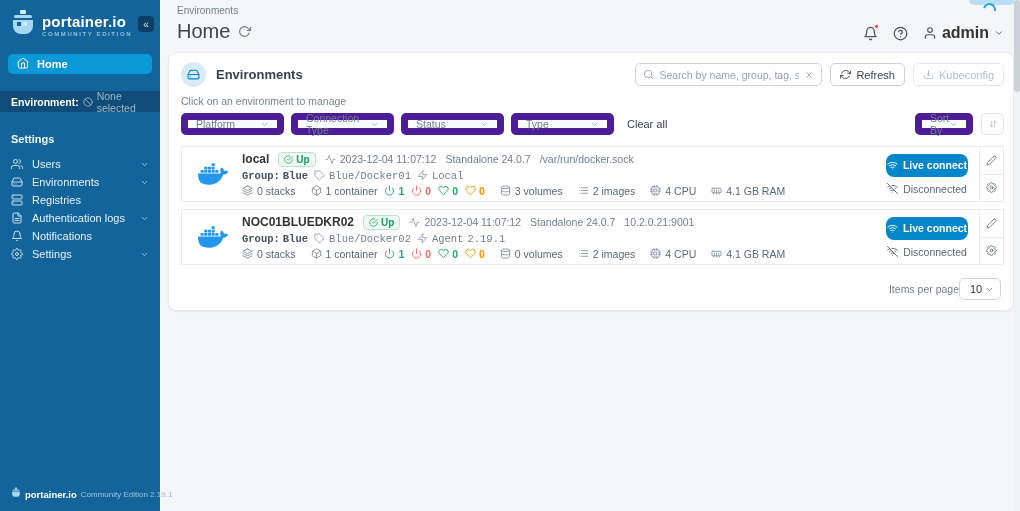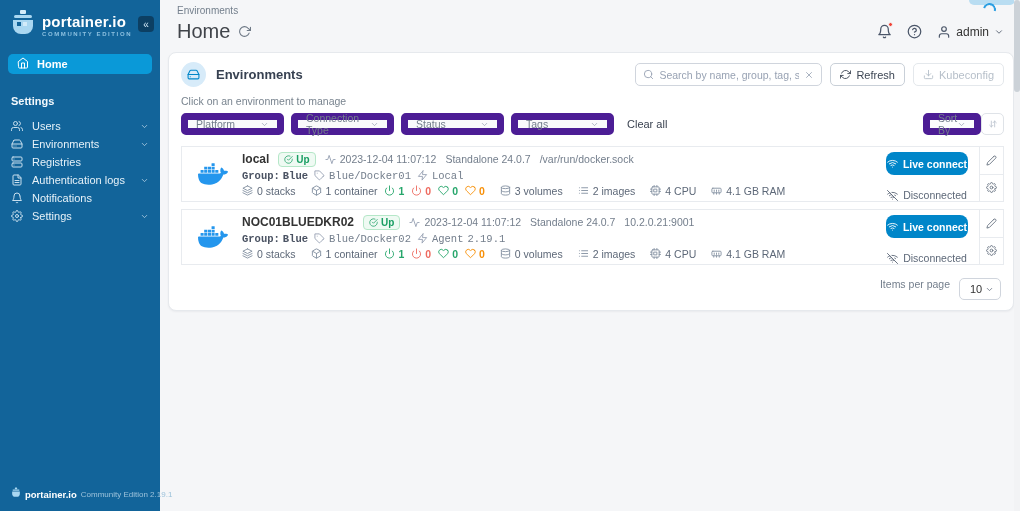--- a/index.html
+++ b/index.html
@@ -31,41 +31,41 @@
   
   #main { position:absolute; left:160px; top:0; right:0; bottom:0; }
   .breadcrumb { position:absolute; left:17px; top:5px; font-size:10px; color:#737f8c; cursor:pointer; }
   .title-row { position:absolute; left:17px; top:20px; display:flex; align-items:center; gap:8px; }
   .page-title { font-size:20px; color:#40444a; }
   .title-refresh { color:#6f7a87; display:inline-flex; cursor:pointer; }
   .header-right { position:absolute; right:16px; top:24px; display:flex; align-items:center; gap:15px; }
   .hicon { color:#4a5568; display:inline-flex; position:relative; cursor:pointer; }
   .bell-dot { position:absolute; top:-2px; right:-1px; width:5px; height:5px; border-radius:50%; background:#f04438; border:1px solid #f5f6f8; }
   .user-menu { display:flex; align-items:center; gap:5px; cursor:pointer; }
-  .user-name { font-size:12px; color:#333; }
+  .user-name { font-size:16px; color:#333;font-weight:bold; }
   .spinner { position:absolute; right:24px; top:3px; width:13px; height:13px; border-radius:50%; border:2px solid transparent; border-top-color:#2d9fe2; border-right-color:#2d9fe2; transform:rotate(-30deg); }
   .corner-chip { position:absolute; right:5px; top:0; width:46px; height:5px; background:#b9ddf2; border-radius:0 0 5px 5px; }
 
   
   .panel { position:absolute; left:8px; top:52px; width:846px; background:#fff; border:1px solid #e6e9ed; border-radius:8px; box-shadow:0 1px 2px rgba(16,24,40,.05); }
   .panel-header { display:flex; align-items:center; padding:9px 9px 7px 12px; }
   .picon-circle { width:25px; height:25px; border-radius:50%; background:#d7ebf9; color:#0086c9; display:flex; align-items:center; justify-content:center; }
   .panel-title { margin-left:10px; font-size:13px; font-weight:700; color:#374151; }
   .ph-spacer { flex:1; }
   .search-box { width:187px; height:23px; border:1px solid #d0d5dd; border-radius:5px; background:#fff; display:flex; align-items:center; gap:5px; padding:0 7px; color:#98a2b3; }
   .search-box input { flex:1; min-width:0; border:none; outline:none; font-size:10.5px; font-family:"Liberation Sans", sans-serif; color:#39424e; background:transparent; }
   .search-box input::placeholder { color:#98a2b3; }
   .btn { height:23px; display:inline-flex; align-items:center; gap:5px; padding:0 9px; border-radius:5px; border:1px solid #c9d0d8; background:#fff; font-size:11px; color:#3d4654; cursor:pointer; margin-left:8px; white-space:nowrap; }
   .btn.disabled { border-color:#e4e8ec; color:#b6bfc9; cursor:default; }
   .panel-hint { padding:1px 12px 6px; font-size:10.5px; color:#79848f; }
   .filters { display:flex; align-items:center; gap:7px; padding:0 9px 8px 12px; }
   .fselect { width:103px; height:22px; border:7px solid #4c1d95; border-radius:5px; background:#f9fafb; display:flex; align-items:center; justify-content:space-between; padding:0 8px; font-size:10.5px; color:#737e8c; cursor:pointer; }
   .fselect .chev { color:#98a2b3; display:inline-flex; }
   .clear-all { margin-left:6px; font-size:11px; color:#3a4250; cursor:pointer; white-space:nowrap; }
-  .sort-group { margin-left:auto; display:flex; align-items:center; gap:0; }
+  .sort-group { margin-left:auto; display:flex; align-items:center; gap:8px; }
   .fselect.sort { width:58px; background:#fbfcfd; }
   .sort-dir { width:23px; height:22px; border:1px solid #dfe3e8; border-radius:5px; background:#fff; color:#b9c2cc; display:flex; align-items:center; justify-content:center; cursor:pointer; }
 
   .rows { padding:3px 9px 0 12px; }
   .card { display:flex; border:1px solid #e8ebef; border-radius:0; margin-bottom:7px; height:56px; background:#fff; cursor:pointer; }
   .card-main { flex:1; display:flex; align-items:center; gap:6px; padding-left:8px; min-width:0; }
   .docker-wrap { color:#2496ed; width:46px; display:flex; justify-content:center; }
   .env-info { display:flex; flex-direction:column; gap:3px; justify-content:center; }
   .line { display:flex; align-items:center; }
   .line1 { gap:9px; }
@@ -78,27 +78,27 @@
   .grp b { font-weight:700; }
   .line3 { gap:15px; }
   .stat { display:inline-flex; align-items:center; gap:4px; font-size:10.5px; color:#5d6878; }
   .stat .ic { color:#8492a2; display:inline-flex; }
   .cnt { display:inline-flex; align-items:center; gap:3px; font-size:10.5px; font-weight:600; }
   .cnt .ic { display:inline-flex; }
   .c-green { color:#26a66b; }
   .c-red { color:#ee6a5f; }
   .c-orange { color:#f79009; }
   .cluster { display:inline-flex; align-items:center; gap:7px; }
-  .card-actions { width:104px; display:flex; flex-direction:column; align-items:center; justify-content:flex-end; gap:14px; }
+  .card-actions { width:104px; display:flex; flex-direction:column; align-items:center; justify-content:center; gap:6px; }
   .live-btn { width:82px; height:23px; background:#0086c9; border:none; border-radius:8px; color:#fff; font-size:10.5px; font-weight:600; display:flex; align-items:center; justify-content:center; gap:5px; cursor:pointer; font-family:"Liberation Sans", sans-serif; }
   .disc { display:flex; align-items:center; gap:5px; font-size:10.5px; color:#5d6878; }
   .card-side { width:24px; border-left:1px solid #e8ebef; display:flex; flex-direction:column; }
   .side-cell { flex:1; display:flex; align-items:center; justify-content:center; color:#6b7684; cursor:pointer; }
   .side-cell + .side-cell { border-top:1px solid #e8ebef; }
-  .pager { display:flex; justify-content:flex-end; align-items:flex-start; gap:9px; padding:6px 12px 10px; }
+  .pager { display:flex; justify-content:flex-end; align-items:center; gap:0; padding:6px 12px 10px; }
   .pager-label { font-size:10.5px; color:#737e8c; }
   .pager-select { width:42px; height:22px; border:1px solid #d0d5dd; border-radius:5px; background:#fff; display:flex; align-items:center; justify-content:space-between; padding:0 6px 0 10px; font-size:11px; color:#333; cursor:pointer; }
 
   
   .scroll-track { position:absolute; right:0; top:0; width:6px; height:511px; background:#f2f3f5; }
   .scroll-thumb { position:absolute; right:0; top:0; width:6px; height:92px; border-radius:3px; background:#ccd2d8; }
 </style>
 </head>
 <body>
 
@@ -126,20 +126,30 @@
   <div class="home-item">
     <span class="ic">
       <svg class="i" width="12" height="12" viewBox="0 0 24 24">
           <path d="M3 9l9-7 9 7v11a2 2 0 0 1-2 2H5a2 2 0 0 1-2-2z"></path>
           <polyline points="9 22 9 12 15 12 15 22"></polyline>
         </svg>
     </span>
     <span>Home</span>
   </div>
 
+  <div class="env-band">
+    <b>Environment:</b>
+    <span style="display:inline-flex;color:#9fb8c9;">
+      <svg class="i" width="10" height="10" viewBox="0 0 24 24">
+          <circle cx="12" cy="12" r="10"></circle>
+          <line x1="4.93" y1="4.93" x2="19.07" y2="19.07"></line>
+        </svg>
+    </span>
+    <span>None selected</span>
+  </div>
 
   <div class="side-section">Settings</div>
 
   <div class="nav-item">
     <span class="ic">
       <svg class="i" width="12" height="12" viewBox="0 0 24 24">
           <path d="M17 21v-2a4 4 0 0 0-4-4H5a4 4 0 0 0-4 4v2"></path>
           <circle cx="9" cy="7" r="4"></circle>
           <path d="M23 21v-2a4 4 0 0 0-3-3.87"></path>
           <path d="M16 3.13a4 4 0 0 1 0 7.75"></path>
@@ -349,21 +359,21 @@
       </span>
       <span class="fselect">
         <span>Status</span>
         <span class="chev">
             <svg class="i" width="9" height="9" viewBox="0 0 24 24">
               <polyline points="6 9 12 15 18 9"></polyline>
             </svg>
           </span>
       </span>
       <span class="fselect">
-        <span>Tags</span>
+        <span>Type</span>
         <span class="chev">
             <svg class="i" width="9" height="9" viewBox="0 0 24 24">
               <polyline points="6 9 12 15 18 9"></polyline>
             </svg>
           </span>
       </span>
       <span class="clear-all">Clear all</span>
       <span class="sort-group">
         <span class="fselect sort">
           <span>Sort By</span>

